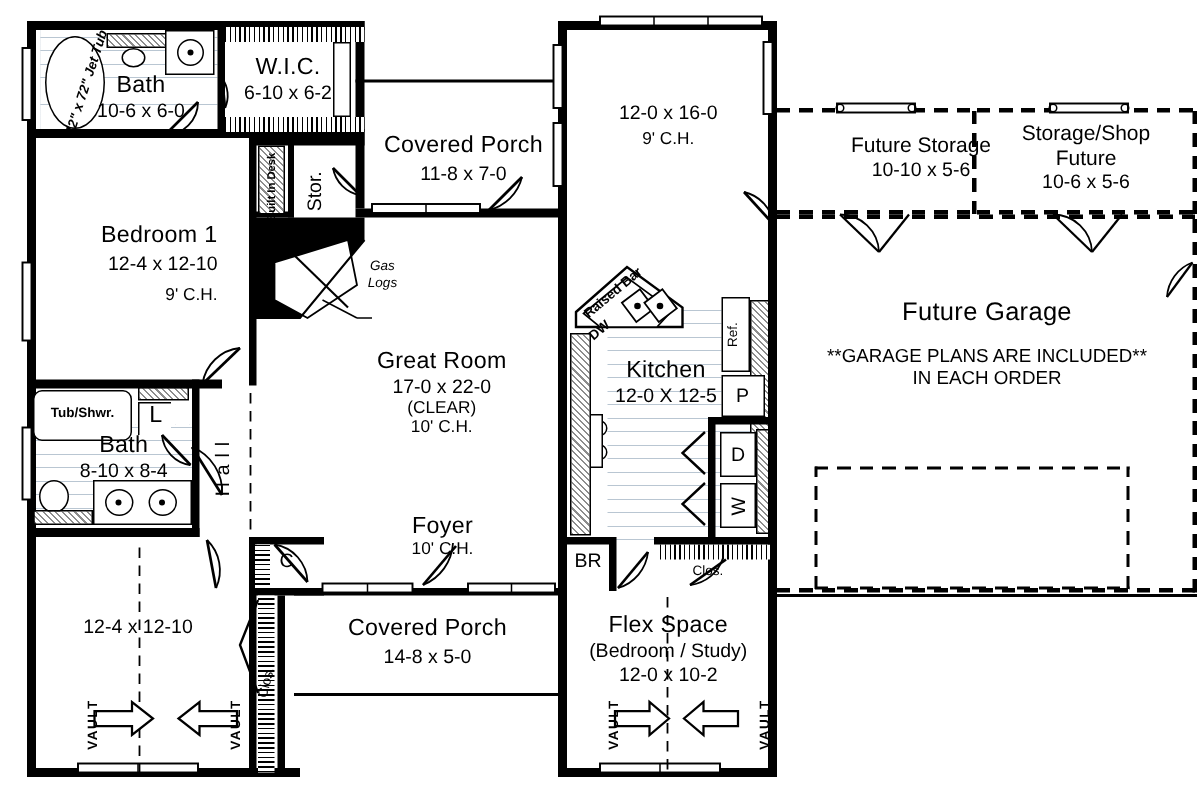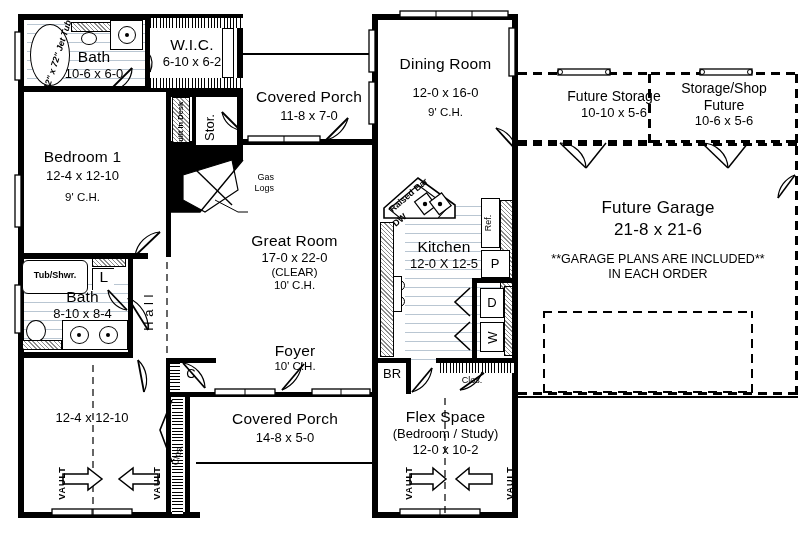--- a/index.html
+++ b/index.html
@@ -277,21 +277,21 @@
     <div class="rn">Bath</div>
     <div class="rd">10-6 x 6-0</div>
   </div>
   <div class="vert tiny" style="left:21px;top:50px;transform:rotate(-72deg);font-style:italic;font-weight:bold;">42" x 72" Jet Tub</div>
 
   <div class="room-label" style="left:152px;top:36px;width:80px;">
     <div class="rn">W.I.C.</div>
     <div class="rd">6-10 x 6-2</div>
   </div>
 
-  <div class="room-label" style="left:20px;top:148px;width:125px;">
+  <div class="room-label" style="left:20px;top:148px;width:125px;text-align:right;">
     <div class="rn">Bedroom 1</div>
     <div class="rd" style="margin-top:2px;">12-4 x 12-10</div>
     <div class="rs" style="margin-top:7px;">9' C.H.</div>
   </div>
 
   <div class="room-label" style="left:40px;top:288px;width:85px;">
     <div class="rn">Bath</div>
     <div class="rd">8-10 x 8-4</div>
   </div>
   <div class="room-label tiny" style="left:25px;top:270px;width:60px;font-weight:bold;">Tub/Shwr.</div>
@@ -300,21 +300,21 @@
   <div class="room-label" style="left:22px;top:408px;width:140px;">
     <div class="rd" style="margin-top:2px;">12-4 x 12-10</div>
   </div>
   <div class="vert tiny" style="left:45px;top:478px;transform:rotate(-90deg);font-weight:bold;letter-spacing:1px;">VAULT</div>
   <div class="vert tiny" style="left:140px;top:478px;transform:rotate(-90deg);font-weight:bold;letter-spacing:1px;">VAULT</div>
 
   <div class="vert rd" style="left:130px;top:305px;transform:rotate(-90deg);letter-spacing:.5px;">H a l l</div>
 
   <div class="vert xtiny" style="left:158px;top:120px;transform:rotate(-90deg);font-weight:bold;">Built In Desk</div>
   <div class="vert rd" style="left:196px;top:120px;transform:rotate(-90deg);">Stor.</div>
-  <div class="room-label tiny" style="left:236px;top:172px;width:38px;text-align:right;">
+  <div class="room-label tiny" style="left:236px;top:172px;width:38px;text-align:center;font-style:italic;">
     <div>Gas</div>
     <div>Logs</div>
   </div>
 
   <div class="room-label" style="left:245px;top:88px;width:128px;">
     <div class="rn">Covered Porch</div>
     <div class="rd" style="margin-top:2px;">11-8 x 7-0</div>
   </div>
 
   <div class="room-label" style="left:222px;top:232px;width:145px;">
@@ -328,21 +328,20 @@
     <div class="rn">Foyer</div>
     <div class="rs">10' C.H.</div>
   </div>
 
   <div class="room-label" style="left:210px;top:410px;width:150px;">
     <div class="rn">Covered Porch</div>
     <div class="rd" style="margin-top:2px;">14-8 x 5-0</div>
   </div>
 
   <div class="room-label" style="left:378px;top:55px;width:135px;">
-    <div class="rn">Dining Room</div>
     <div class="rd" style="margin-top:12px;">12-0 x 16-0</div>
     <div class="rs" style="margin-top:5px;">9' C.H.</div>
   </div>
 
   <div class="room-label" style="left:398px;top:238px;width:92px;">
     <div class="rn">Kitchen</div>
     <div class="rd">12-0 X 12-5</div>
   </div>
   <div class="vert tiny" style="left:480px;top:218px;transform:rotate(-90deg);">Ref.</div>
   <div class="room-label rd" style="left:487px;top:256px;width:16px;">P</div>
@@ -366,18 +365,17 @@
     <div class="rd">10-10 x 5-6</div>
   </div>
   <div class="room-label" style="left:654px;top:80px;width:140px;">
     <div class="rd" style="font-size:14px;">Storage/Shop</div>
     <div class="rd" style="font-size:14px;">Future</div>
     <div class="rd">10-6 x 5-6</div>
   </div>
 
   <div class="room-label" style="left:528px;top:198px;width:260px;">
     <div class="rn" style="font-size:17px;">Future Garage</div>
-    <div class="rn" style="font-size:17px;margin-top:2px;">21-8 x 21-6</div>
     <div class="rd" style="margin-top:12px;font-size:12.5px;">**GARAGE PLANS ARE INCLUDED**</div>
     <div class="rd" style="font-size:12.5px;">IN EACH ORDER</div>
   </div>
 
 </div>
 
 </body></html>

